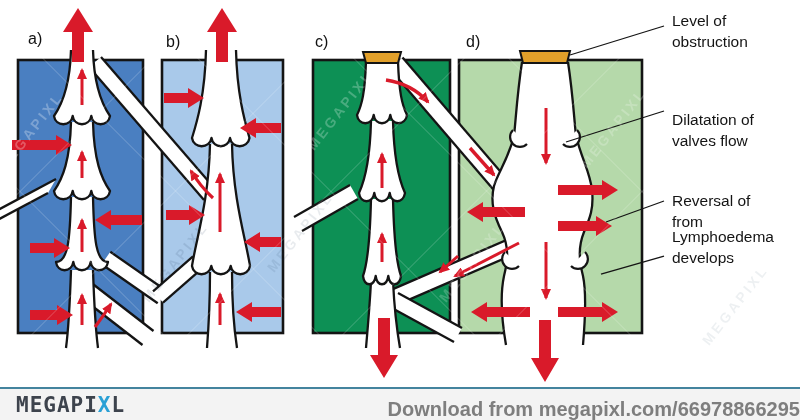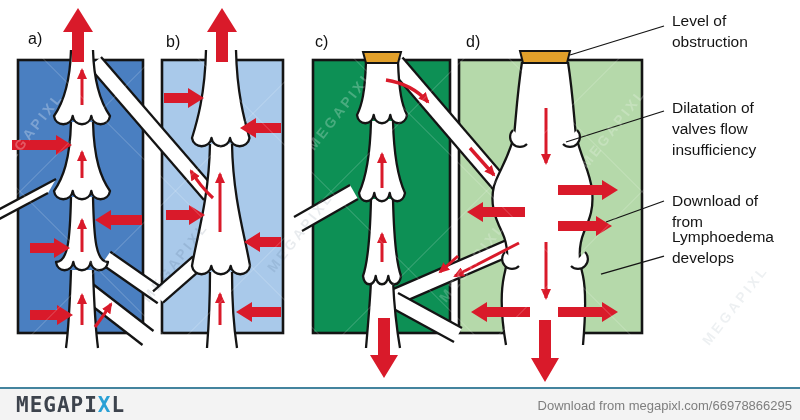--- a/index.html
+++ b/index.html
@@ -27,21 +27,21 @@
       repeating-linear-gradient(-45deg, rgba(255,255,255,.12) 0 1.5px, transparent 1.5px 110px);}
   .wm{position:absolute;z-index:2;font-weight:700;font-size:14px;letter-spacing:3px;white-space:nowrap;
       transform:translate(-50%,-50%) rotate(-52deg);pointer-events:none;}
   
   .divider{position:absolute;left:0;top:387px;width:800px;height:2px;background:var(--divider-teal);z-index:4;}
   .footer{position:absolute;left:0;top:389px;width:800px;height:31px;background:var(--footer-bg);z-index:3;}
   .logo{position:absolute;left:16px;top:393px;z-index:5;
         font-family:"DejaVu Sans Mono",monospace;font-weight:700;font-size:21px;letter-spacing:1px;
         color:var(--logo-gray);}
   .logo .x{color:var(--logo-blue);}
-  .dl{position:absolute;right:8px;top:398px;z-index:5;font-size:13px;color:var(--footer-text);}
+  .dl{position:absolute;right:0;top:398px;z-index:5;font-size:20px;color:var(--footer-text);font-weight:bold;}
 </style>
 </head>
 <body>
 
 <div id="stage">
 
 <svg id="art" width="800" height="420" viewBox="0 0 800 420">
   <defs>
     <marker id="ah" markerWidth="12" markerHeight="10" refX="9" refY="5" orient="auto" markerUnits="userSpaceOnUse">
       <path d="M0,0 L11,5 L0,10 Z" class="redfill"></path>
@@ -191,27 +191,26 @@
 
 <div class="plabel" style="left:28px;top:30px">a)</div>
 <div class="plabel" style="left:166px;top:33px">b)</div>
 <div class="plabel" style="left:315px;top:33px">c)</div>
 <div class="plabel" style="left:466px;top:33px">d)</div>
 
 <div class="ann" style="top:10px">
   <span>Level of</span>
   <span>obstruction</span>
 </div>
-<div class="ann" style="top:97px">
+<div class="ann" style="top:109px">
   <span>Dilatation of</span>
   <span>valves flow</span>
-  <span>insufficiency</span>
 </div>
 <div class="ann" style="top:190px">
-  <span>Download of</span>
+  <span>Reversal of</span>
   <span>from</span>
 </div>
 <div class="ann" style="top:226px">
   <span>Lymphoedema</span>
   <span>develops</span>
 </div>
 
 <div class="divider"></div>
 <div class="footer"></div>
 <div class="logo"><span>MEGAPI</span><span class="x">X</span><span>L</span></div>

